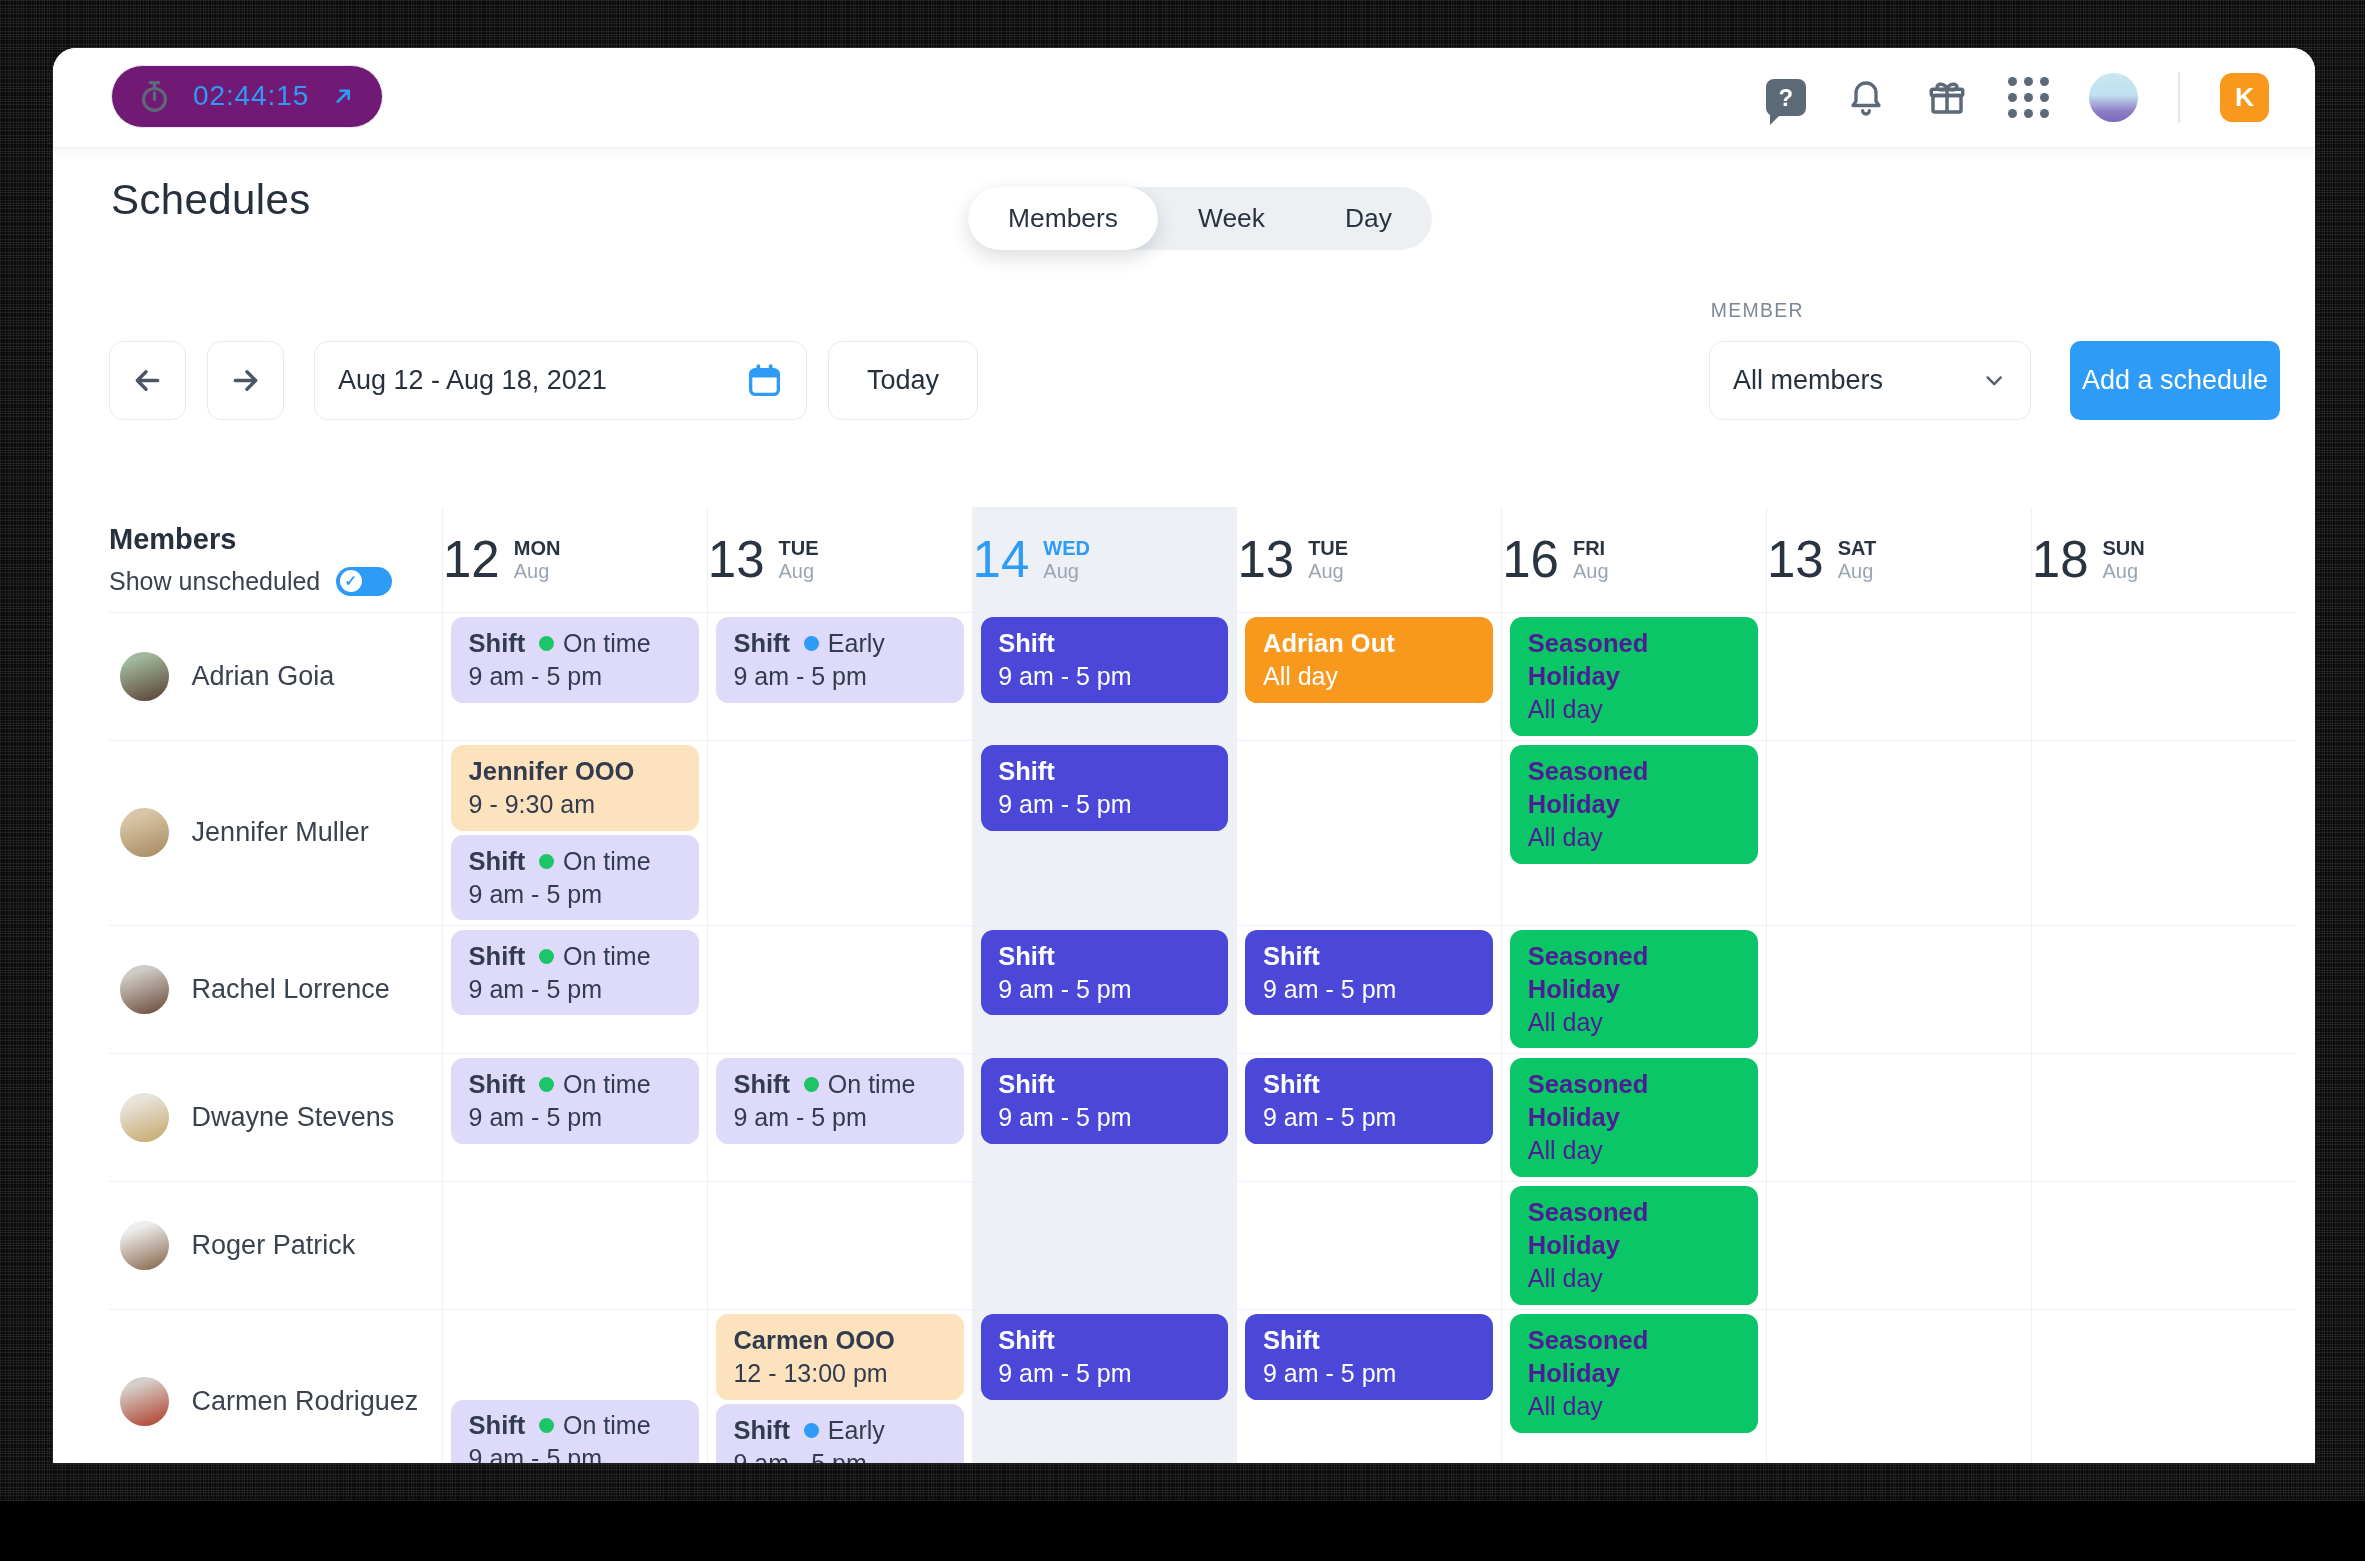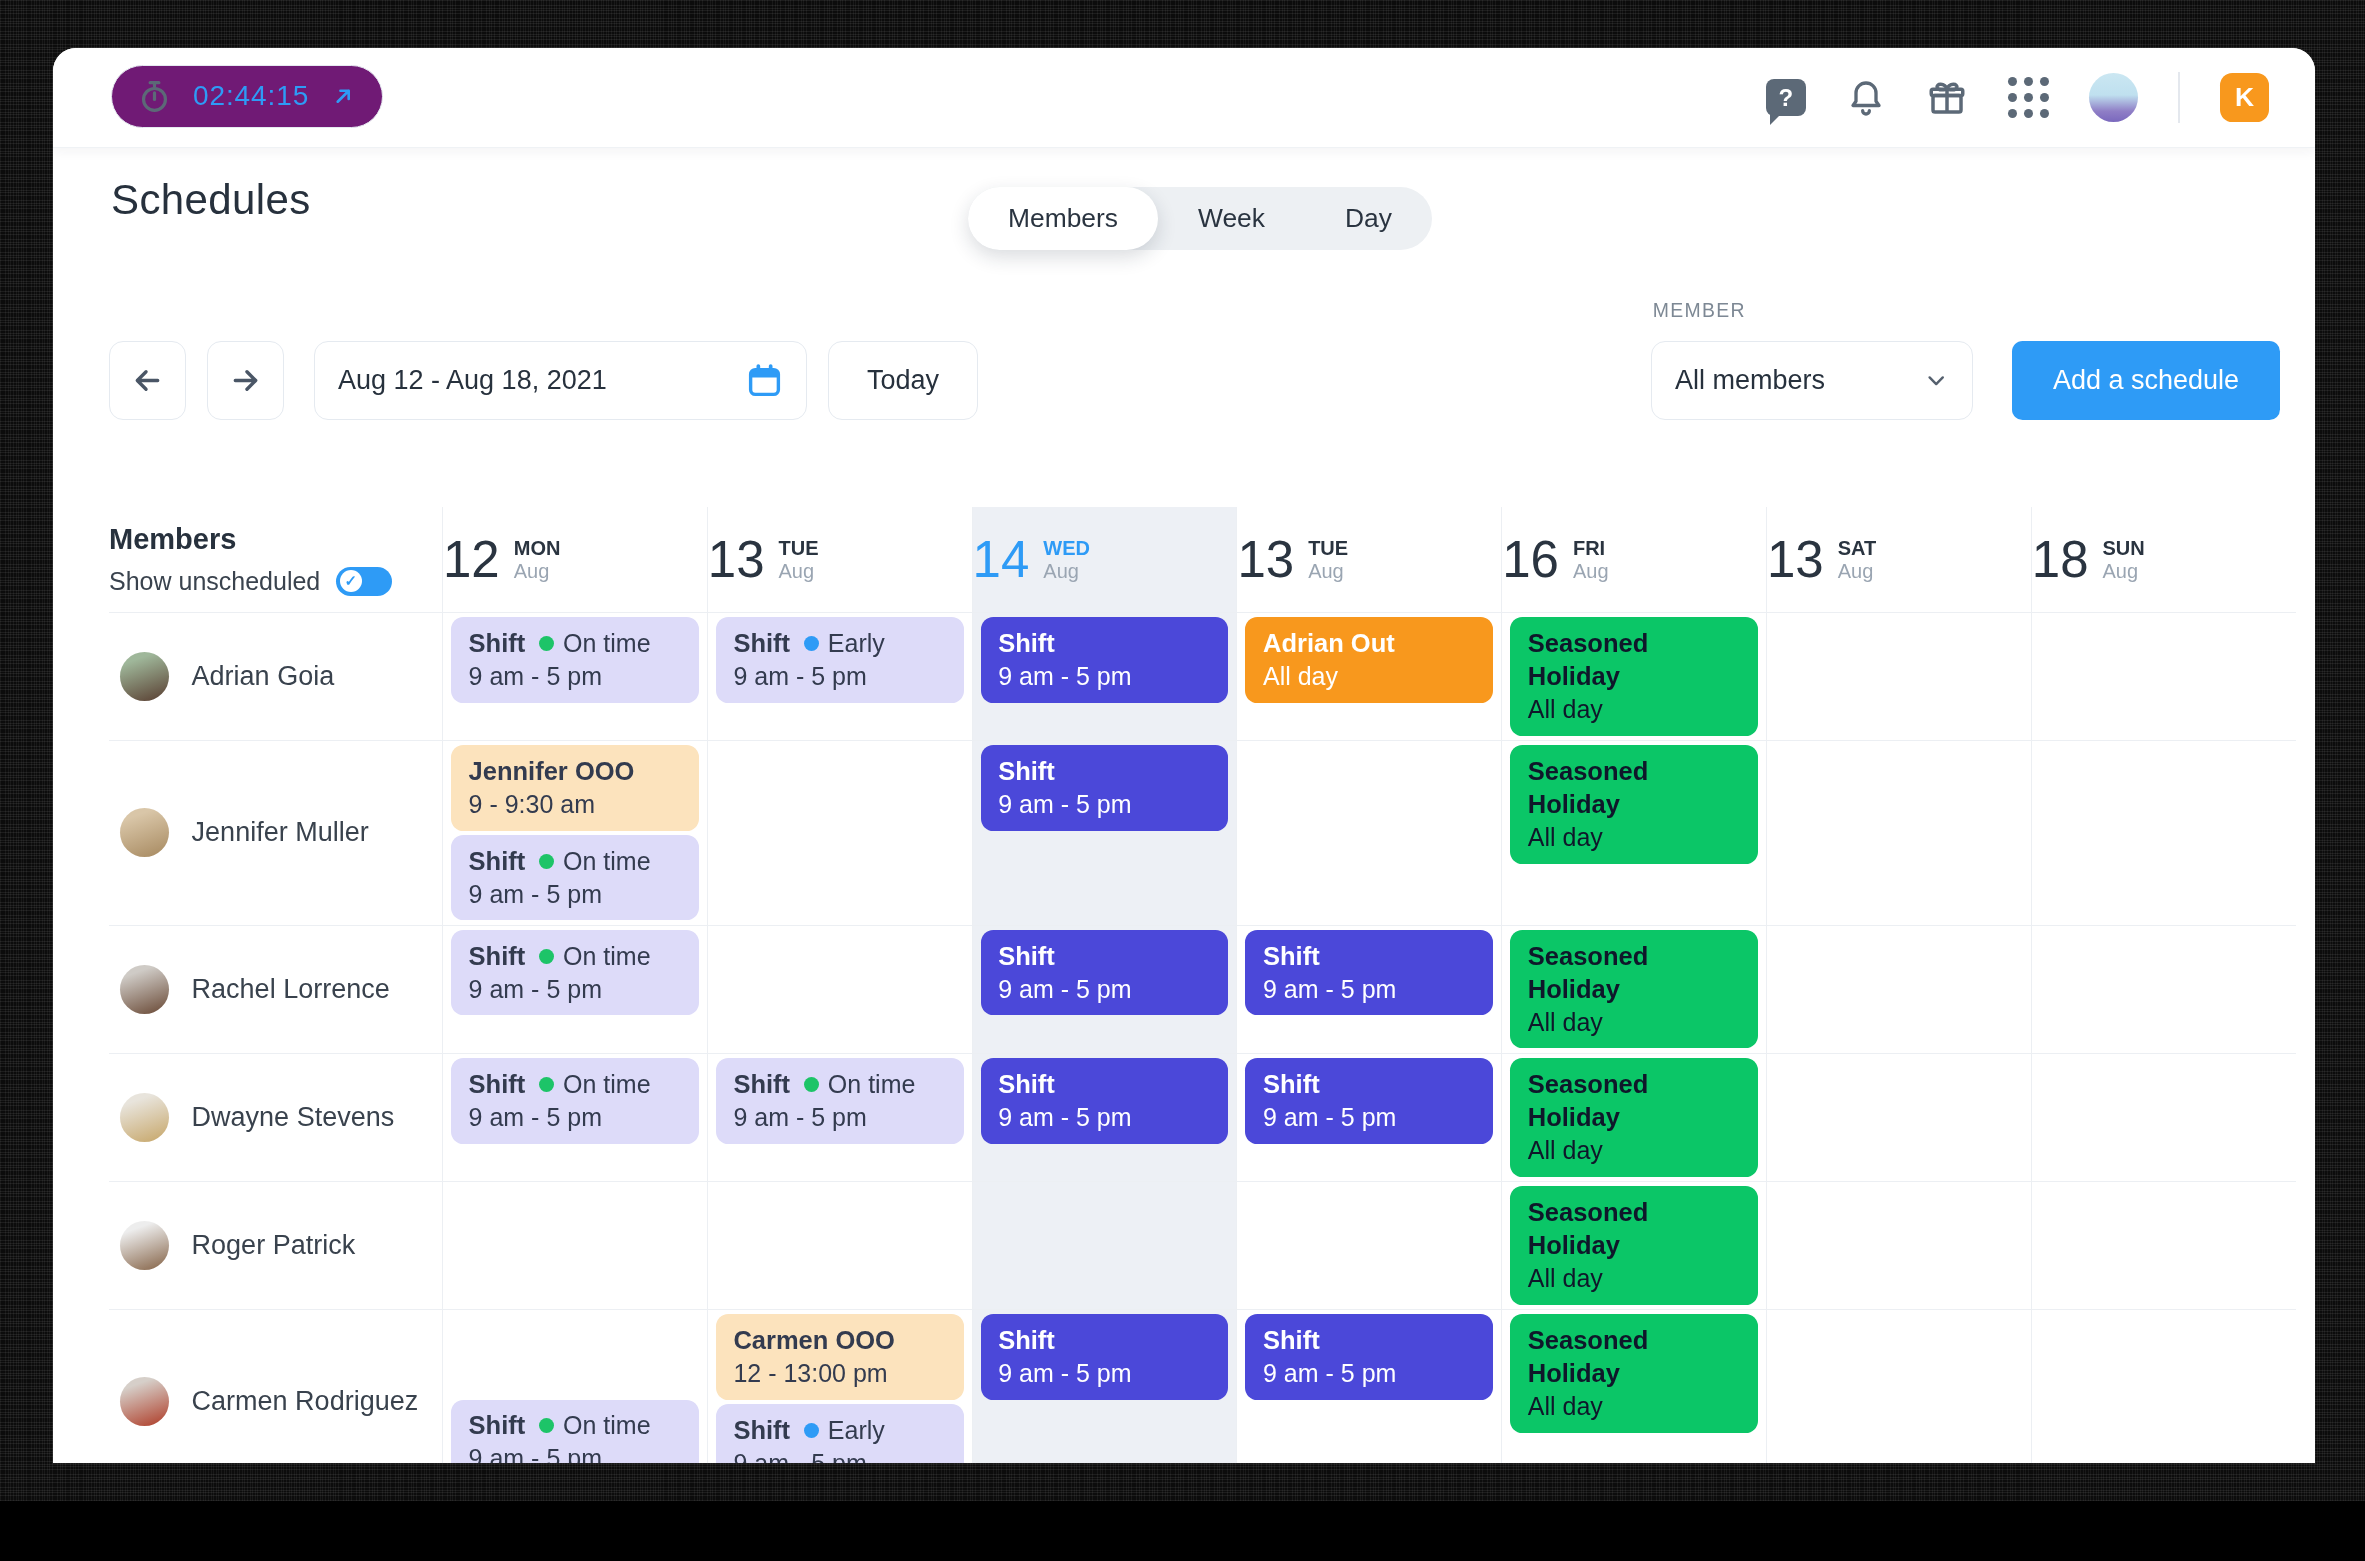--- a/index.html
+++ b/index.html
@@ -43,21 +43,21 @@
   .toolbar{position:absolute;left:56px;right:35px;top:293px;height:79px;display:flex;align-items:stretch;}
   .btn{border:1.8px solid #E5EAF0;border-radius:14px;background:#fff;display:flex;align-items:center;
     justify-content:center;box-sizing:border-box;cursor:pointer;}
   .nav-btn{width:77px;}
   .nav-btn + .nav-btn{margin-left:21px;}
   .date-field{width:493px;margin-left:30px;padding:0 23px;justify-content:space-between;font-size:27px;color:#27313D;}
   .today{width:150px;margin-left:21px;font-size:27px;color:#27313D;}
   .member-group{margin-left:auto;position:relative;display:flex;}
   .member-label{position:absolute;top:-42px;left:1.8px;font-size:19.4px;color:#7D8894;letter-spacing:1.3px;}
   .select{width:322px;padding:0 23px;justify-content:space-between;font-size:27px;color:#27313D;}
-  .add-btn{width:268px;margin-left:39px;background:var(--accent);border-radius:10.6px;color:#fff;font-size:27px;
+  .add-btn{width:210px;margin-left:39px;background:var(--accent);border-radius:10.6px;color:#fff;font-size:27px;
     display:flex;align-items:center;justify-content:center;cursor:pointer;}
 
   
   .grid{position:absolute;left:56px;top:459px;right:19.4px;display:grid;grid-template-columns:333px repeat(7,1fr);}
   .gc{border-bottom:0.9px solid #ECEFF3;box-sizing:border-box;min-height:90px;position:relative;}
   .hd{min-height:106px;}
   .vb{border-left:0.9px solid #ECEFF3;}
   .wed{background:#EDF0F5;}
   .tall{min-height:172px;}
   .corner{display:flex;flex-direction:column;justify-content:center;gap:10.6px;}
@@ -78,21 +78,21 @@
 
   
   .card{border-radius:12.3px;margin:4.4px 8px;padding:9.7px 17.6px 10.6px;box-sizing:border-box;min-height:81px;cursor:pointer;}
   .card .t{font-size:25.5px;font-weight:700;line-height:33px;display:flex;align-items:center;}
   .card .tm{font-size:25px;line-height:32px;font-weight:400;}
   .card .status{font-weight:400;font-size:25px;}
   .card.lavender{background:var(--lavender);color:#333B4F;}
   .card.peach{background:var(--peach);color:#333B4F;}
   .card.indigo{background:var(--indigo);color:#fff;}
   .card.orange{background:var(--orange);color:#fff;}
-  .card.green{background:var(--green);color:#0f172a;}
+  .card.green{background:var(--green);color:#4c1d95;}
   .card.spacer{visibility:hidden;}
   .dot{width:15px;height:15px;border-radius:50%;margin:0 8.8px 0 14px;flex:0 0 15px;}
 </style>
 </head>
 <body>
 
 <div class="noise"></div>
 
 <div class="window">
 

